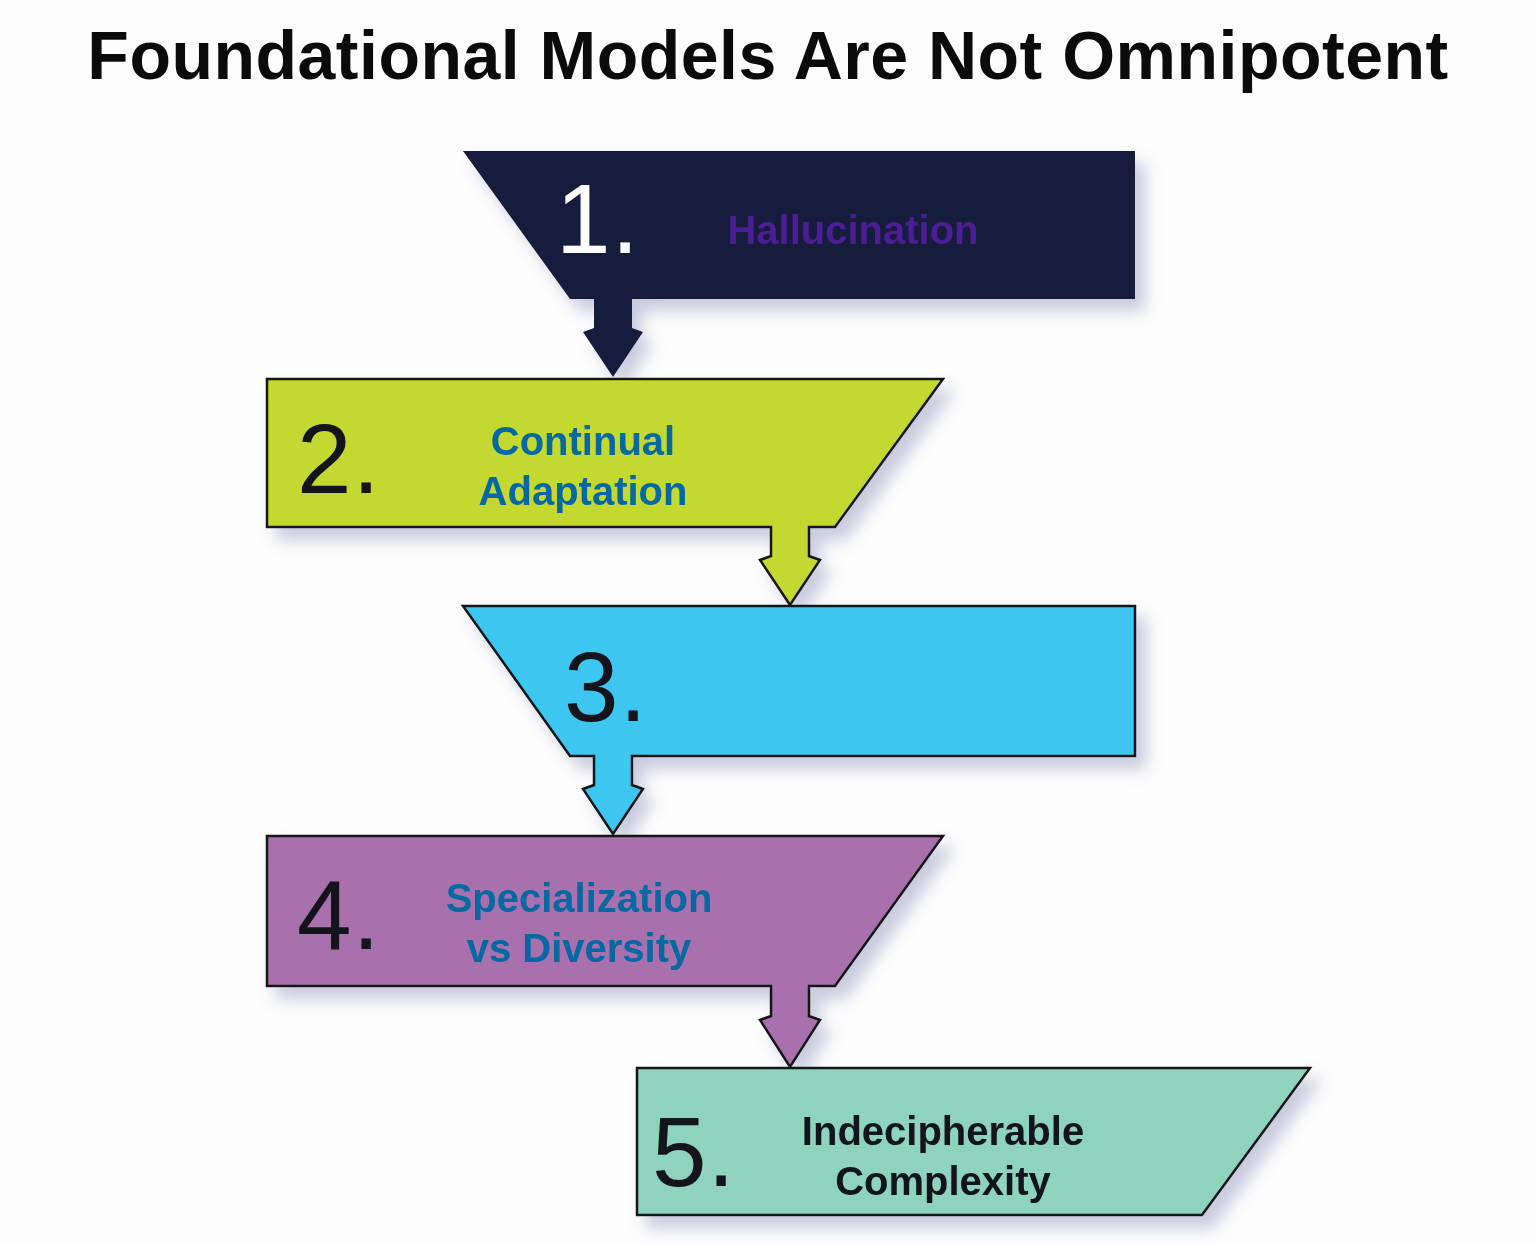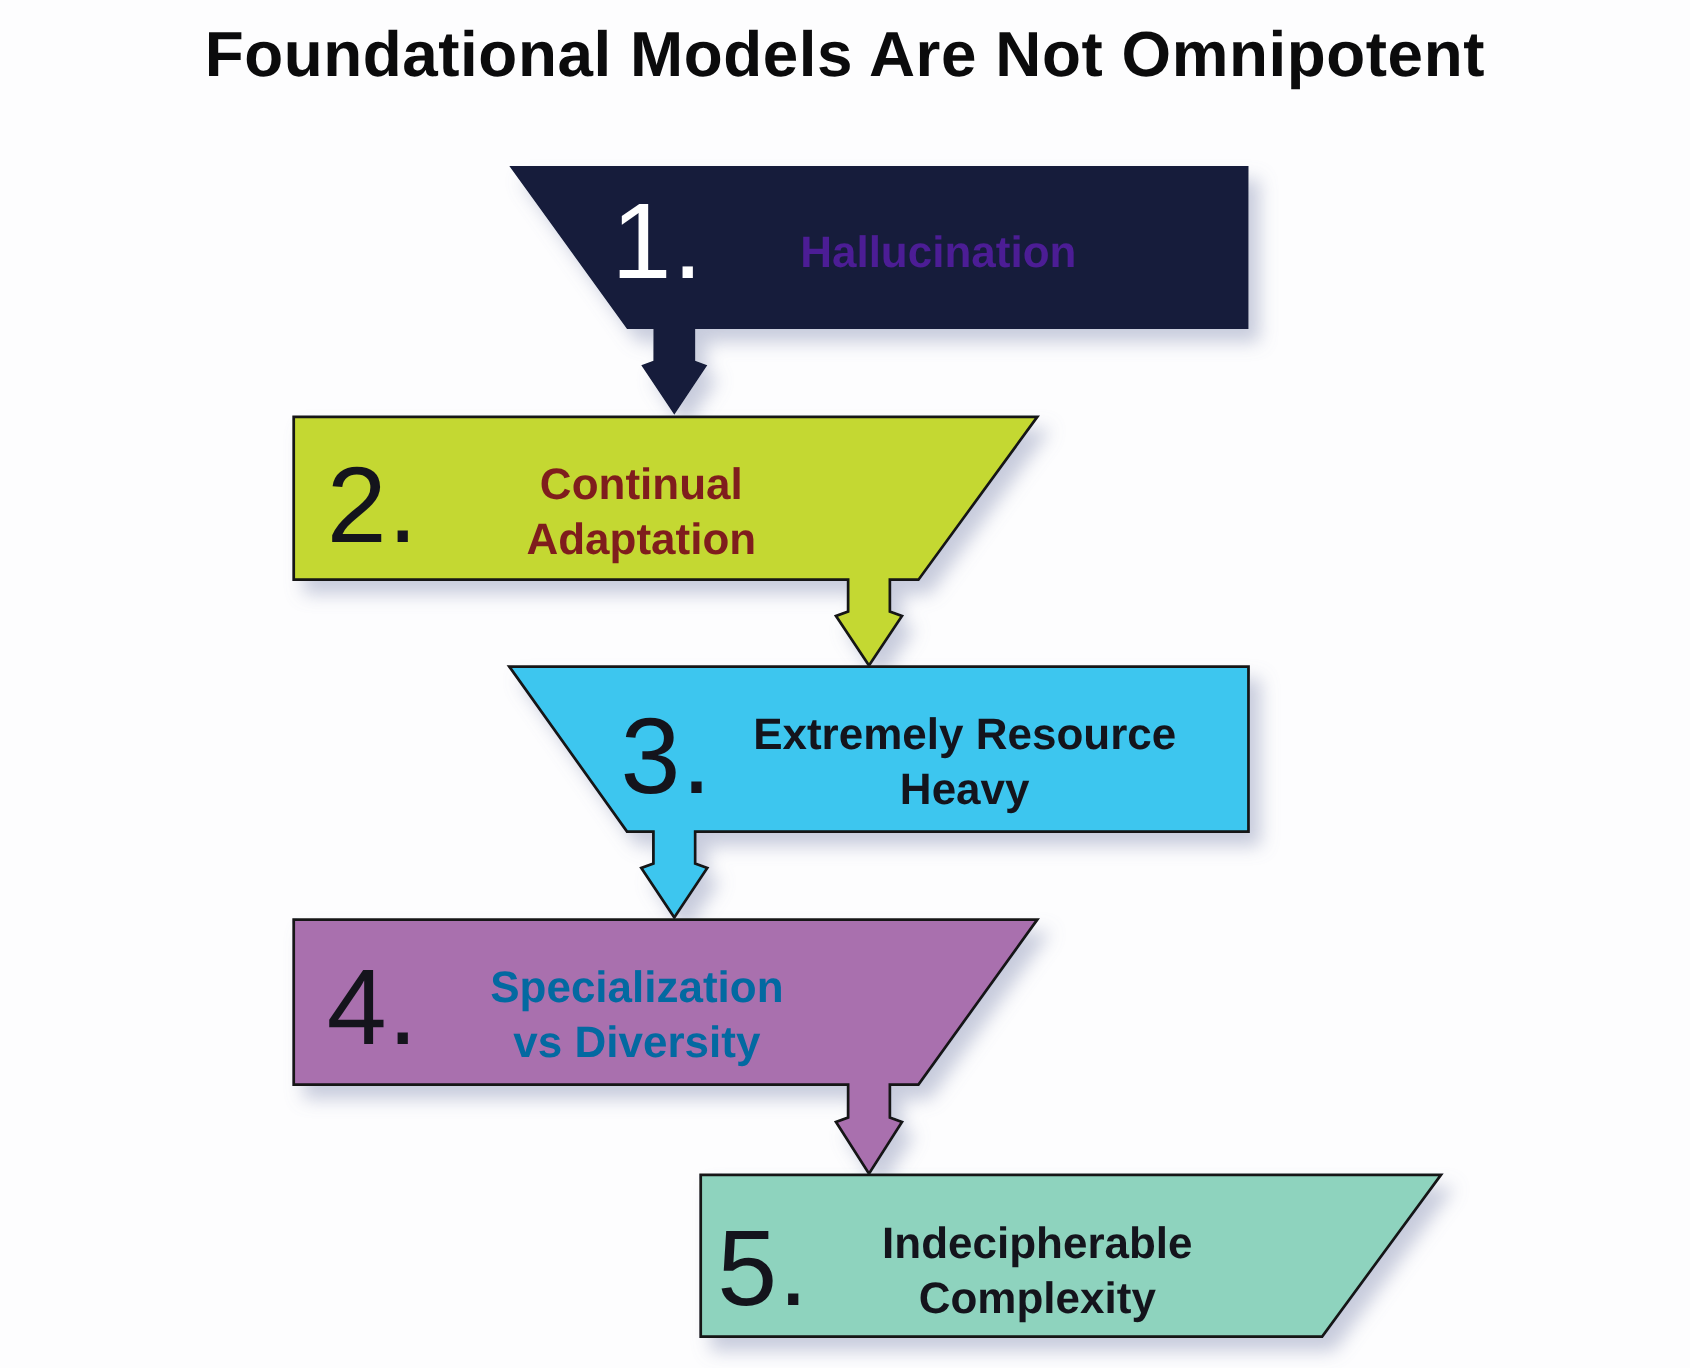--- a/index.html
+++ b/index.html
@@ -23,21 +23,21 @@
   }
   .shape.outlined {
     stroke-width: 2.5;
   }
   .title {
     position: absolute;
     left: 0;
     top: 16px;
     width: 100%;
     text-align: center;
-    font-size: 58px;
+    font-size: 68px;
     font-weight: bold;
     letter-spacing: 0.5px;
     color: #0b0b0c;
   }
   .step-number {
     position: absolute;
     font-size: 98px;
     line-height: 1;
     font-weight: normal;
     letter-spacing: 1px;
@@ -83,26 +83,24 @@
 
     <polygon class="shape outlined" filter="url(#ds)" points="637,1068 1310,1068 1202,1215 637,1215" fill="#8ed3be" stroke="#151515"></polygon>
   </svg>
 
   <div class="title">Foundational Models Are Not Omnipotent</div>
 
   <div class="step-number num-1" style="color: rgb(255, 255, 255);">1.</div>
   <div class="step-label lbl-1" style="color: #4c1d95;">Hallucination</div>
 
   <div class="step-number num-2" style="color: rgb(20, 20, 28);">2.</div>
-  <div class="step-label lbl-2" style="color: #7f1d1d;">Continual
+  <div class="step-label lbl-2" style="color: #0369a1;">Continual
 Adaptation</div>
 
   <div class="step-number num-3" style="color: rgb(20, 20, 28);">3.</div>
-  <div class="step-label lbl-3" style="color: rgb(20, 20, 28);">Extremely Resource
-Heavy</div>
 
   <div class="step-number num-4" style="color: rgb(20, 20, 28);">4.</div>
   <div class="step-label lbl-4" style="color: #0369a1;">Specialization
 vs Diversity</div>
 
   <div class="step-number num-5" style="color: rgb(20, 20, 28);">5.</div>
   <div class="step-label lbl-5" style="color: rgb(20, 20, 28);">Indecipherable
 Complexity</div>
 
 </div>

